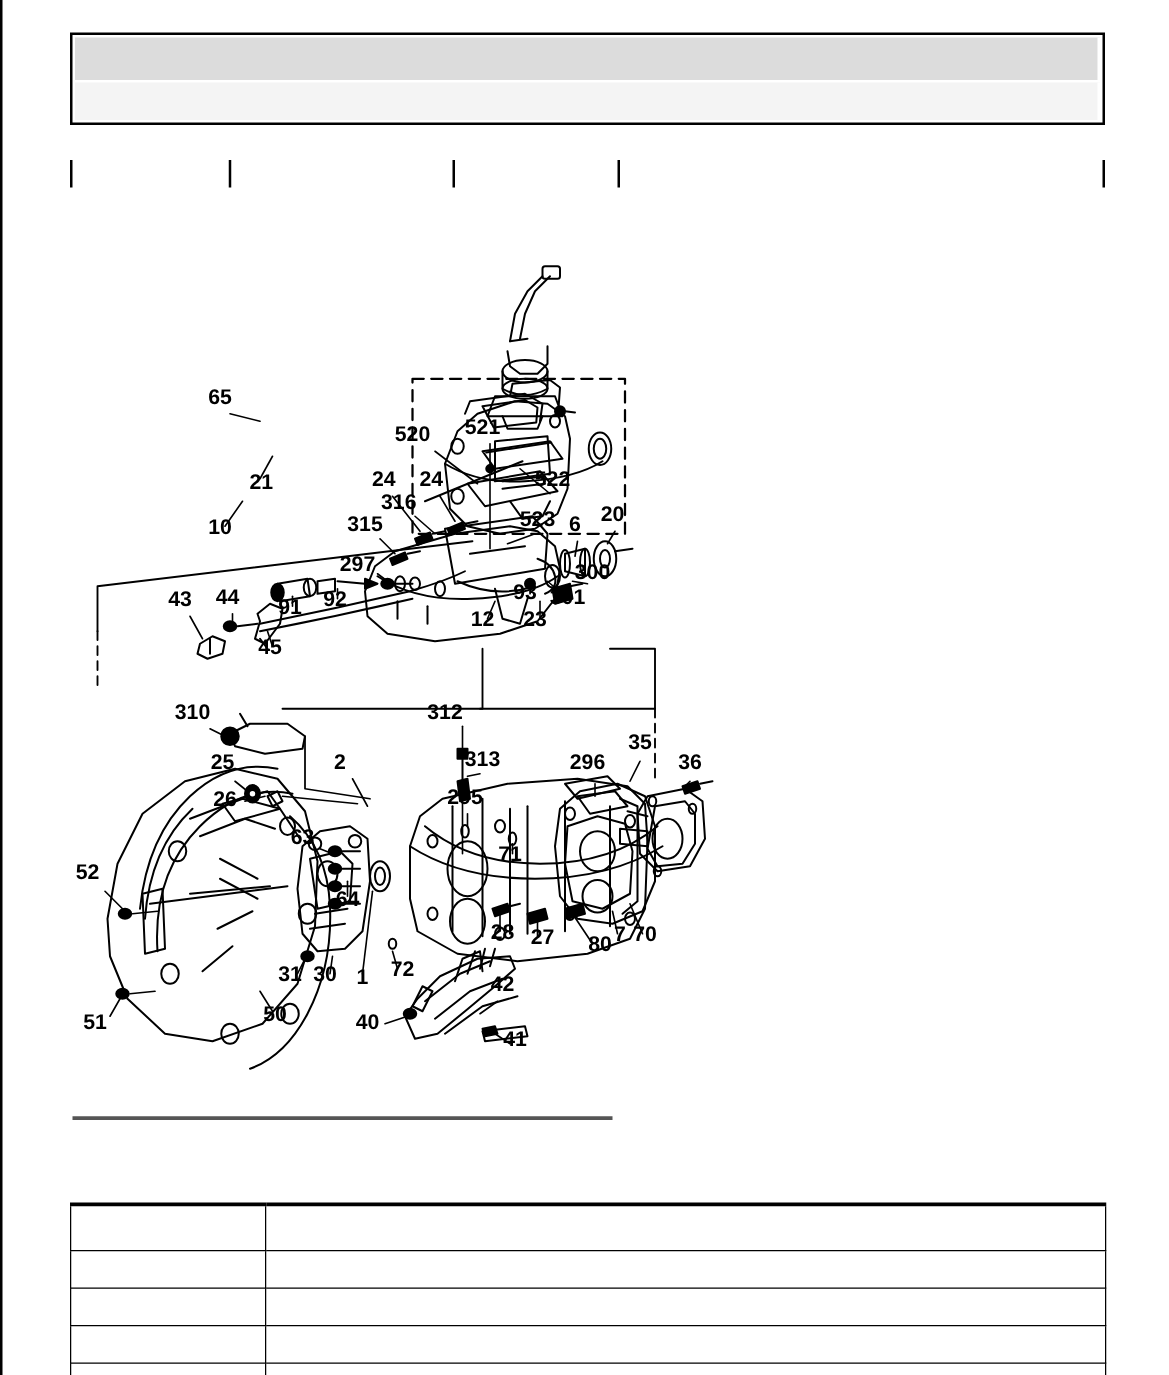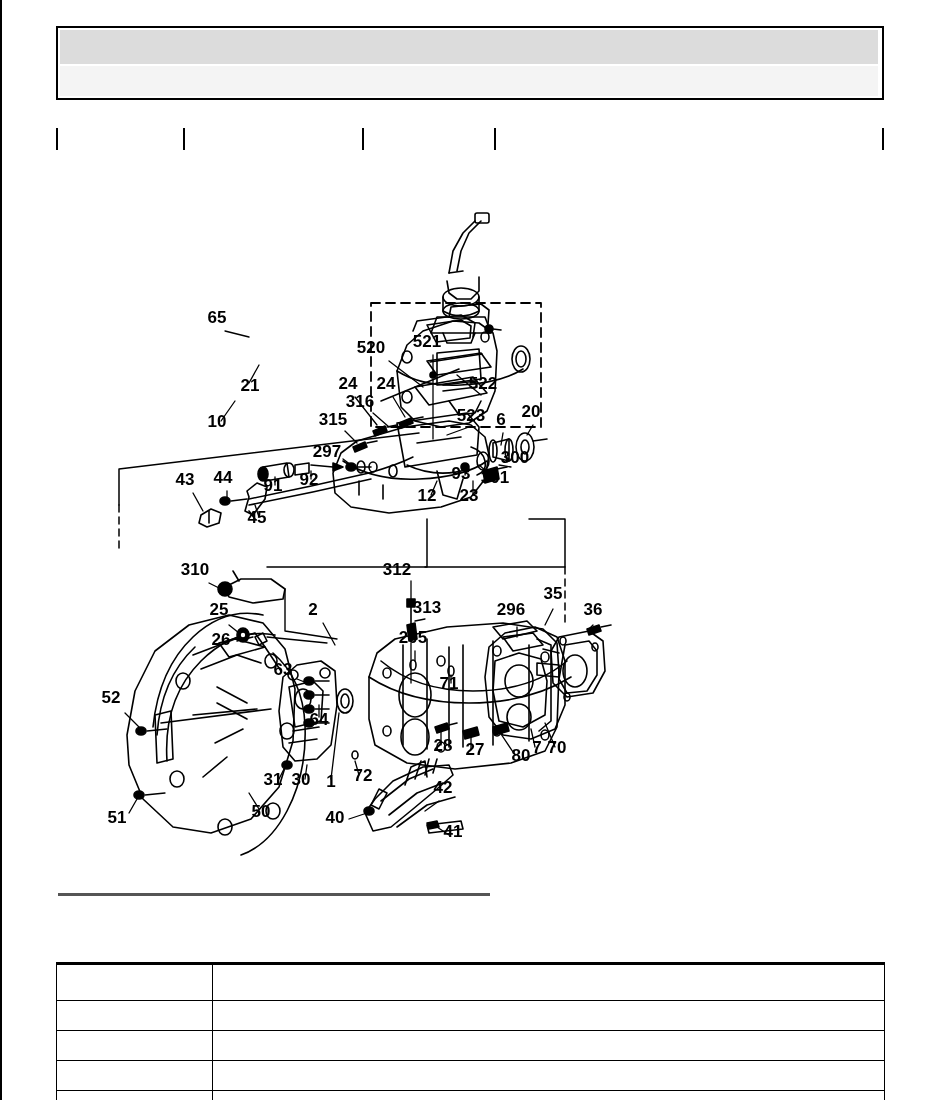--- a/index.html
+++ b/index.html
@@ -38,21 +38,21 @@
     position:absolute;top:0;height:22px;
     border-left:2px solid #000;box-sizing:border-box;
     font-size:11px;color:#111;padding-left:5px;
     display:flex;align-items:center;
   }
   .strip-cap{
     position:absolute;top:0;right:0;width:2px;height:22px;background:#000;
   }
 
   
-  .diagram{position:absolute;left:56px;top:175px;width:828px;height:700px;margin-left:41px;}
+  .diagram{position:absolute;left:56px;top:175px;width:828px;height:700px;}
   .diagram svg{display:block;width:828px;height:700px;}
   .cl{font-family:"Liberation Sans",sans-serif;font-weight:bold;fill:#000;}
 
   
   .hrule{
     position:absolute;left:58px;top:893px;width:432px;height:3px;
     background:#555;
   }
 
   

